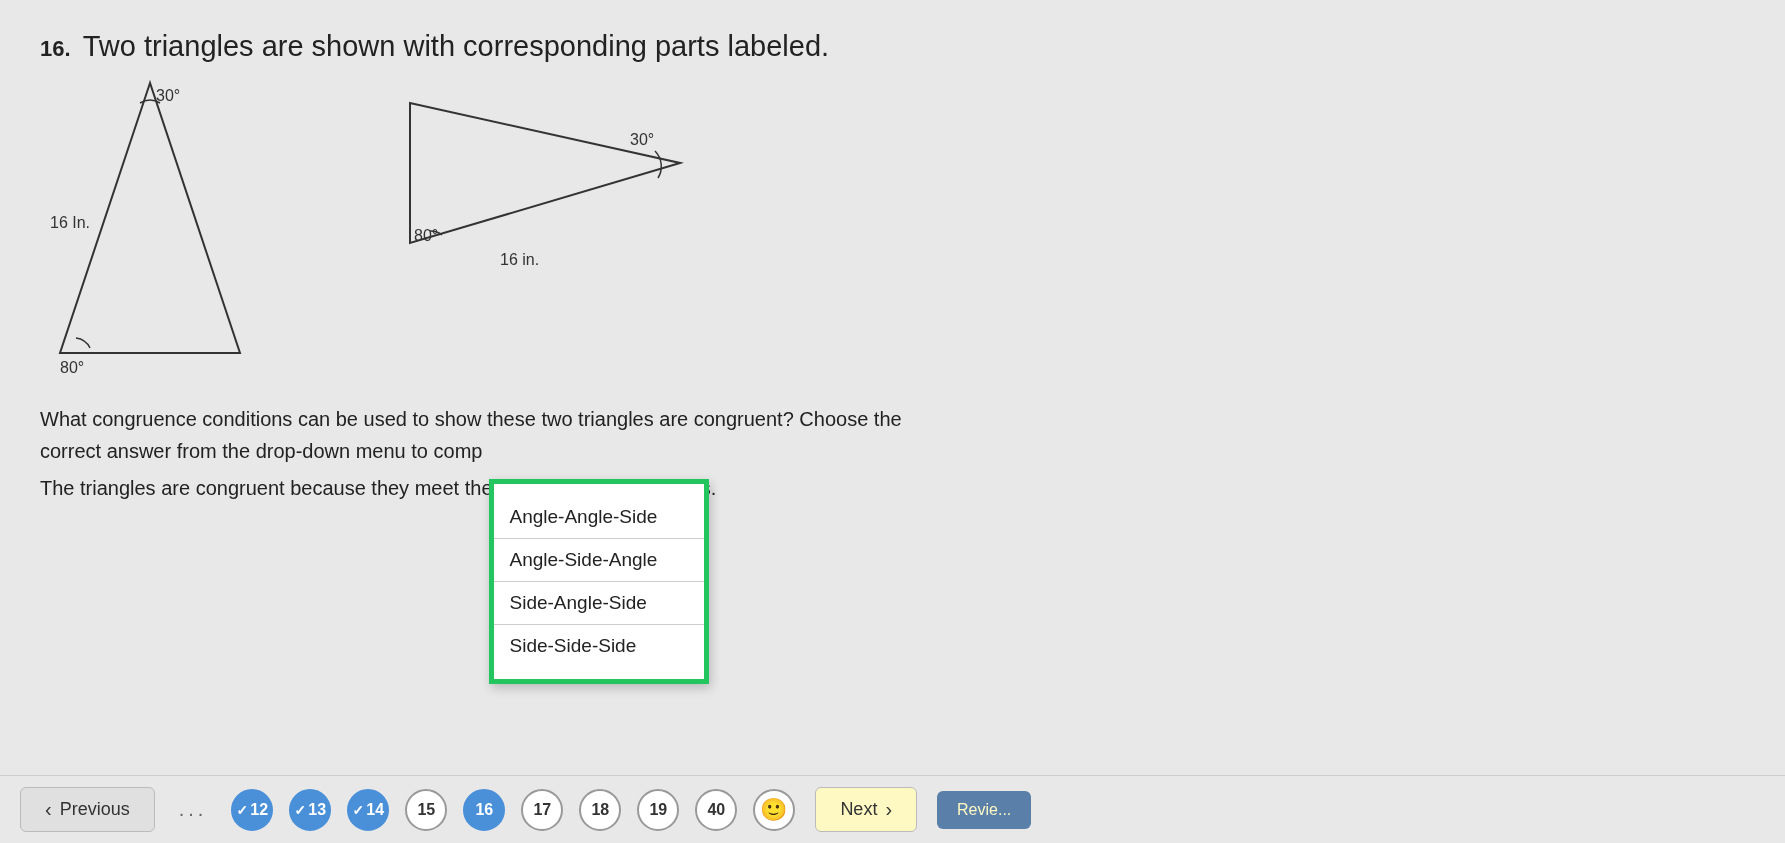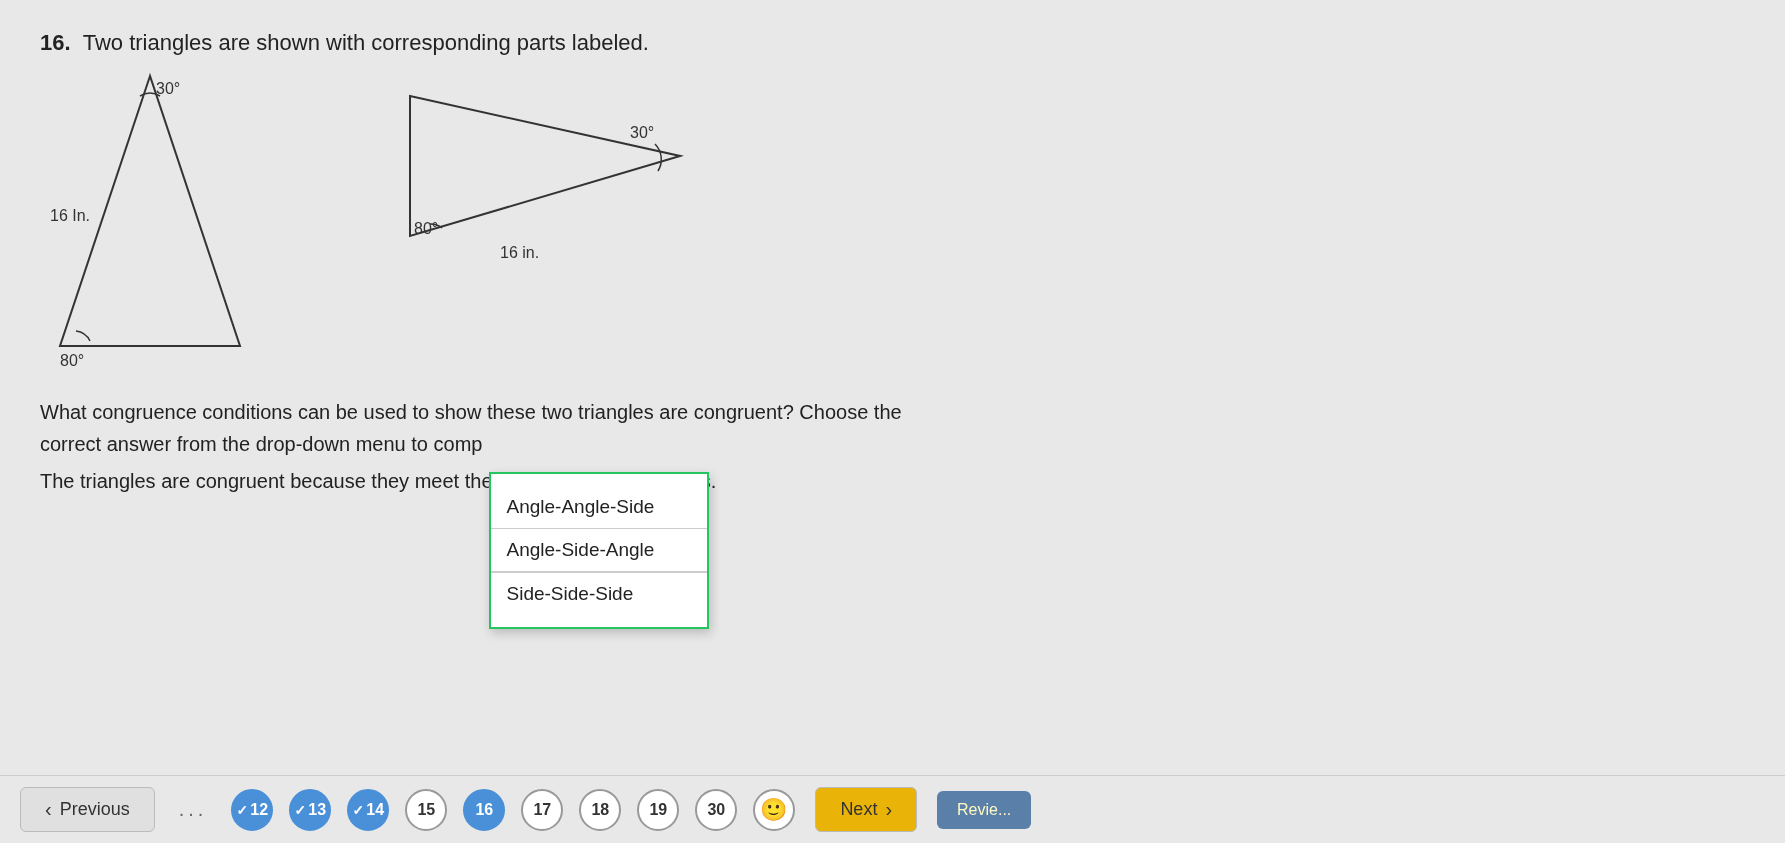--- a/index.html
+++ b/index.html
@@ -61,21 +61,21 @@
 
     .dropdown-container {
       position: relative;
       display: inline-block;
       vertical-align: middle;
       margin: 0 6px;
     }
 
     .dropdown-menu {
       background: white;
-      border: 2px solid #22c55e;
+      border: 5px solid #22c55e;
       box-shadow: 2px 4px 10px rgba(0,0,0,0.2);
       position: absolute;
       top: -10px;
       left: -10px;
       z-index: 100;
       min-width: 220px;
       padding: 12px 0;
     }
 
     .dropdown-item {
@@ -171,21 +171,21 @@
       align-items: center;
       justify-content: center;
       font-size: 22px;
       cursor: pointer;
     }
 
     .nav-btn-next {
       display: flex;
       align-items: center;
       gap: 8px;
-      background: #eab308;
+      background: #fef9c3;
       border: 1px solid #bbb;
       border-radius: 6px;
       padding: 10px 24px;
       font-size: 18px;
       cursor: pointer;
       color: #333;
       margin-left: 4px;
     }
 
     .nav-btn-review {
@@ -228,21 +228,21 @@
   </style>
 </head>
 <body>
 
 <button class="question-guide-btn">Question Gu...</button>
 
 <div class="main-content">
 
   <div class="question-number">
     <span>16.</span>
-    <span style="font-weight:normal; font-size:22px; margin-left: 6px; text-align: center;">Two triangles are shown with corresponding parts labeled.</span>
+    <span style="font-weight:normal; font-size:29px; margin-left: 6px; text-align: center;">Two triangles are shown with corresponding parts labeled.</span>
   </div>
 
   <div class="triangles-container">
 
     <div class="triangle-wrapper">
       <svg width="260" height="300" class="triangle">
 
         <polygon points="110,10 20,280 200,280" fill="none" stroke="#333" stroke-width="2"></polygon>
 
         <path d="M 100,30 A 20,20 0 0,1 120,30" class="angle-arc"></path>
@@ -278,20 +278,21 @@
 
   <div class="statement-line">
     <span>The triangles are congruent because they meet the</span>
 
     <div class="dropdown-container">
       <div class="dropdown-menu">
         <div class="dropdown-item">Angle-Angle-Side</div>
         <div class="dropdown-divider"></div>
         <div class="dropdown-item">Angle-Side-Angle</div>
         <div class="dropdown-divider"></div>
+        <div class="dropdown-item">Side-Angle-Side</div>
         <div class="dropdown-divider"></div>
         <div class="dropdown-item">Side-Side-Side</div>
       </div>
     </div>
     <span class="congruence-suffix">congruence conditions.</span>
   </div>
 
 </div>
 
 <div class="bottom-nav">
@@ -332,21 +333,21 @@
 
   <div class="page-circle">
     <span>18</span>
   </div>
 
   <div class="page-circle">
     <span>19</span>
   </div>
 
   <div class="page-circle">
-    <span>30</span>
+    <span>40</span>
   </div>
 
   <div class="smiley-btn">
     <span>🙂</span>
   </div>
 
   <button class="nav-btn-next">
     <span>Next</span>
     <span style="font-size:20px;">›</span>
   </button>

